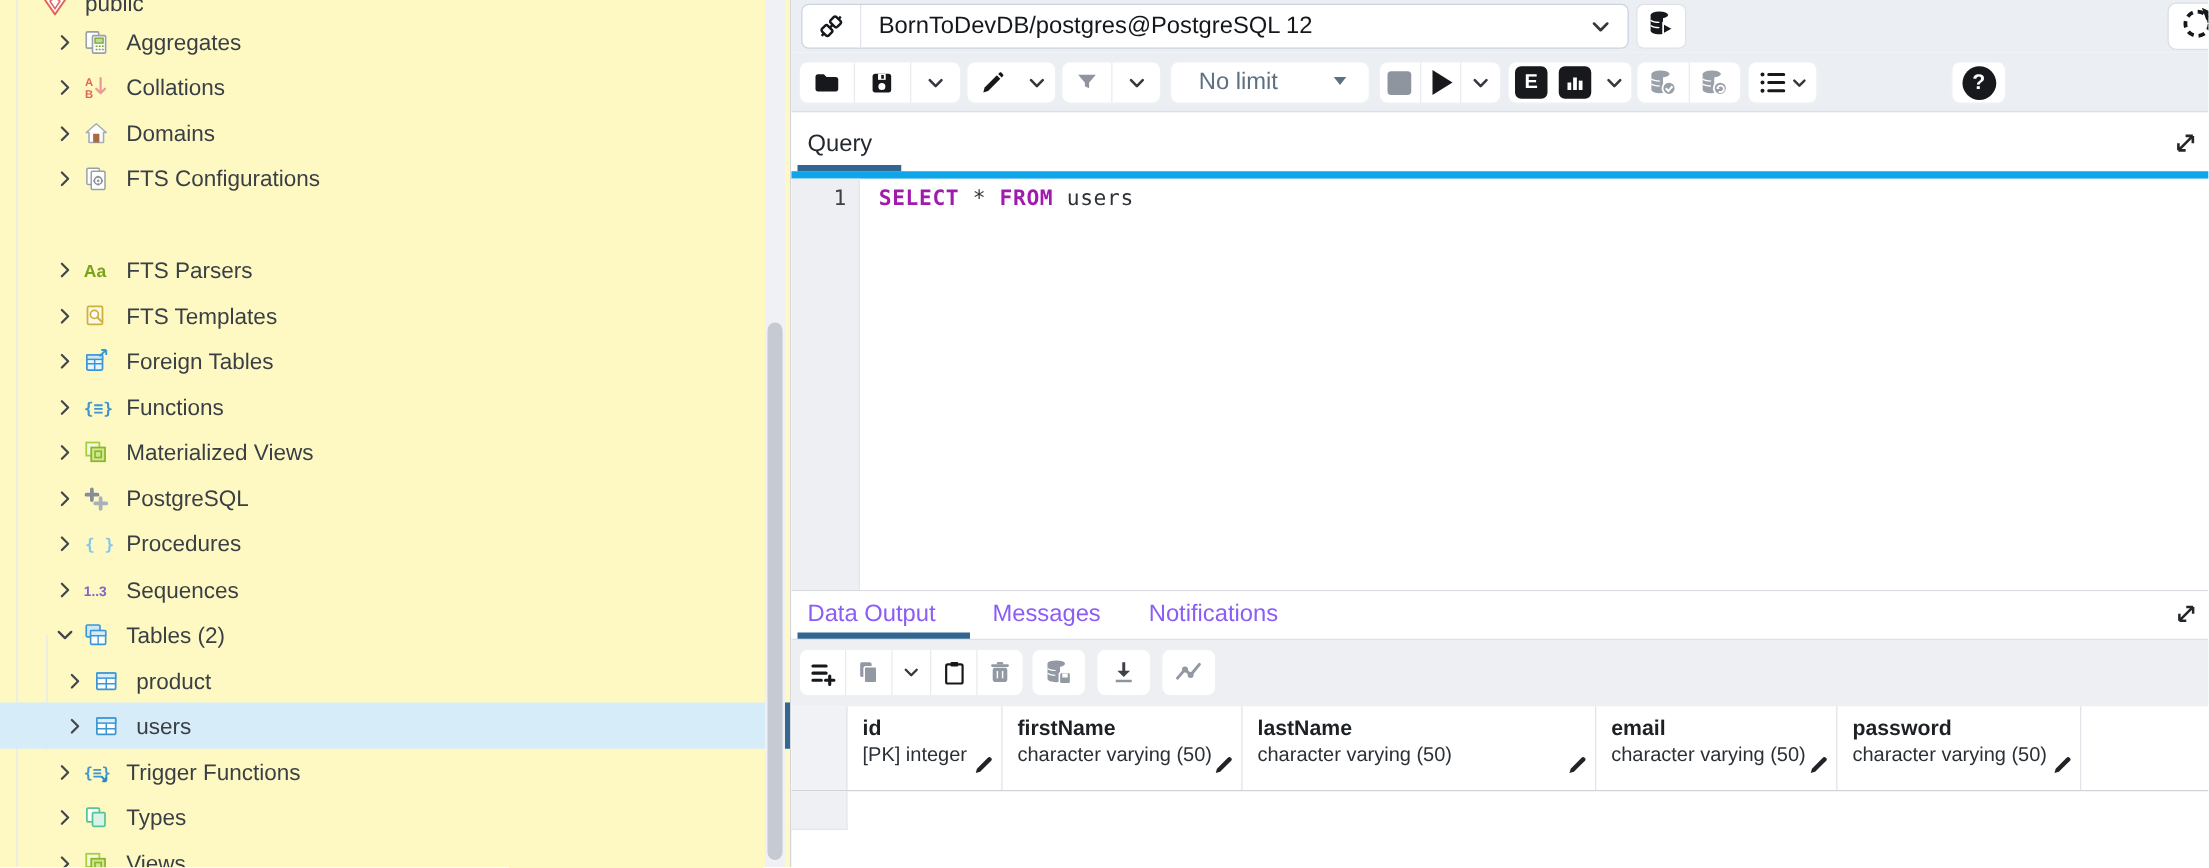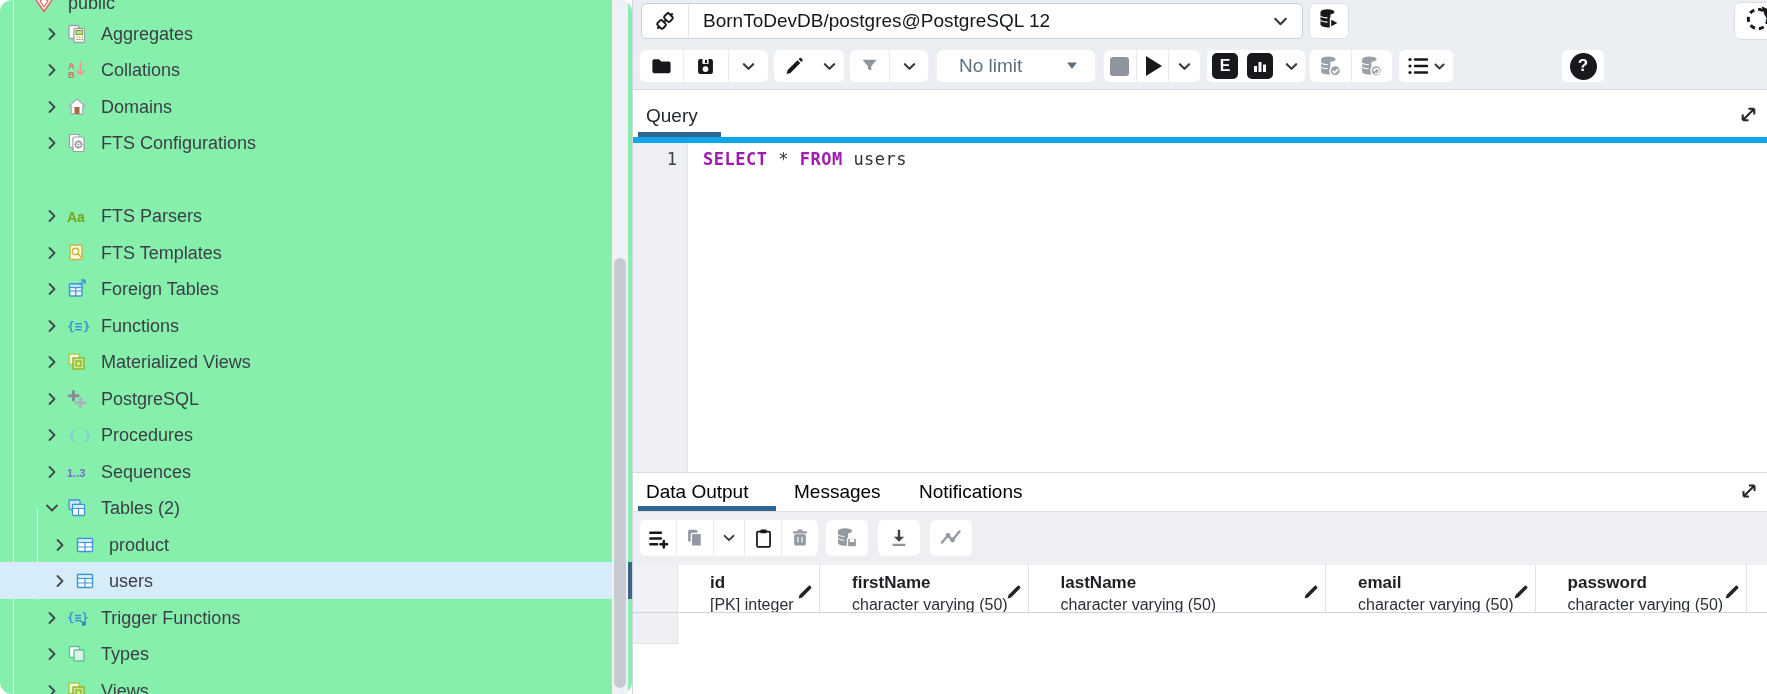--- a/index.html
+++ b/index.html
@@ -1,20 +1,20 @@
 <!DOCTYPE html>
 <html><head>
 <meta charset="utf-8">
 <style>
   * { box-sizing: border-box; }
   html,body { margin:0; padding:0; background:#fff; font-family:"Liberation Sans",sans-serif; }
   .stage { position:relative; width:1767px; height:694px; background:#fff; overflow:hidden; }
 
   
-  .sidebar { position:absolute; left:0; top:0; width:632px; height:694px; background:#86efac; overflow:hidden;border-radius:12px; }
+  .sidebar { position:absolute; left:0; top:0; width:632px; height:694px; background:#fef9c3; overflow:hidden; }
   .guide { position:absolute; width:1px; background:#e6e8ec; }
   .g1 { left:13px; top:0; height:694px; }
   .g2 { left:37px; top:508px; height:92px; }
   .trow { position:absolute; left:0; width:632px; height:37px; display:flex; align-items:center;
           padding-left:44px; color:#3a3f45; font-size:18px; cursor:default; white-space:nowrap; }
   .trow.lvl2 { padding-left:52px; }
   .trow.sel { background:#d7ecf9; }
   .schema-row { top:-16px; padding-left:34px; }
   .chev { flex:0 0 16px; margin-right:7px; }
   .ti { flex:0 0 26px; height:20px; margin-right:8px; display:flex; align-items:center; justify-content:flex-start; }
@@ -57,28 +57,28 @@
   .expand-ic { position:absolute; right:8px; display:flex; }
 
   .editor { position:relative; height:330px; background:#fff; border-bottom:1px solid #d8dce2;
             font-family:"DejaVu Sans Mono","Liberation Mono",monospace; }
   .gutter { position:absolute; left:0; top:0; bottom:0; width:55px; background:#edeff2; border-right:1px solid #e3e6ea; }
   .lineno { position:absolute; left:0; top:6px; width:44px; text-align:right; font-size:17px; color:#3c4146; }
   .codeline { position:absolute; left:70px; top:6px; font-size:17px; color:#2f3337; letter-spacing:0.5px; white-space:pre; }
   .kw { color:#a01aad; font-weight:bold; }
 
   .otabs { position:relative; height:39px; background:#fff; border-bottom:1px solid #dde1e6; }
-  .otab { position:absolute; top:0; height:38px; display:flex; align-items:center; font-size:19px; color:#000000; }
+  .otab { position:absolute; top:0; height:38px; display:flex; align-items:center; font-size:19px; color:#8b5cf6; }
 
   .dtb { position:relative; height:53px; background:#edeff2; }
   .dtb .grp { top:7px; height:38px; }
   .dtb .tbtn { height:38px; }
   .dtb .sep { height:38px; }
 
-  .ghead { display:flex; height:48px; background:#fff; border-bottom:1px solid #cfd4da;gap:20px; }
+  .ghead { display:flex; height:68px; background:#fff; border-bottom:1px solid #cfd4da; }
   .corner { flex:0 0 45px; background:#f1f2f5; border-right:1px solid #dfe3e8; }
   .gcol { position:relative; border-right:1px solid #e0e3e8; padding:8px 24px 0 12px; overflow:hidden; }
   .cname { font-weight:bold; font-size:17px; color:#1d2125; white-space:nowrap; }
   .ctype { font-size:16px; color:#2b3036; margin-top:3px; white-space:nowrap; }
   .pen { position:absolute; right:5px; bottom:12px; display:flex; }
   .gfill { flex:1; }
   .gbody { display:flex; }
   .gbody-gutter { width:45px; height:31px; background:#eef0f3; border-right:1px solid #e2e5ea; border-bottom:1px solid #e2e5ea; }
 </style>
 </head>

